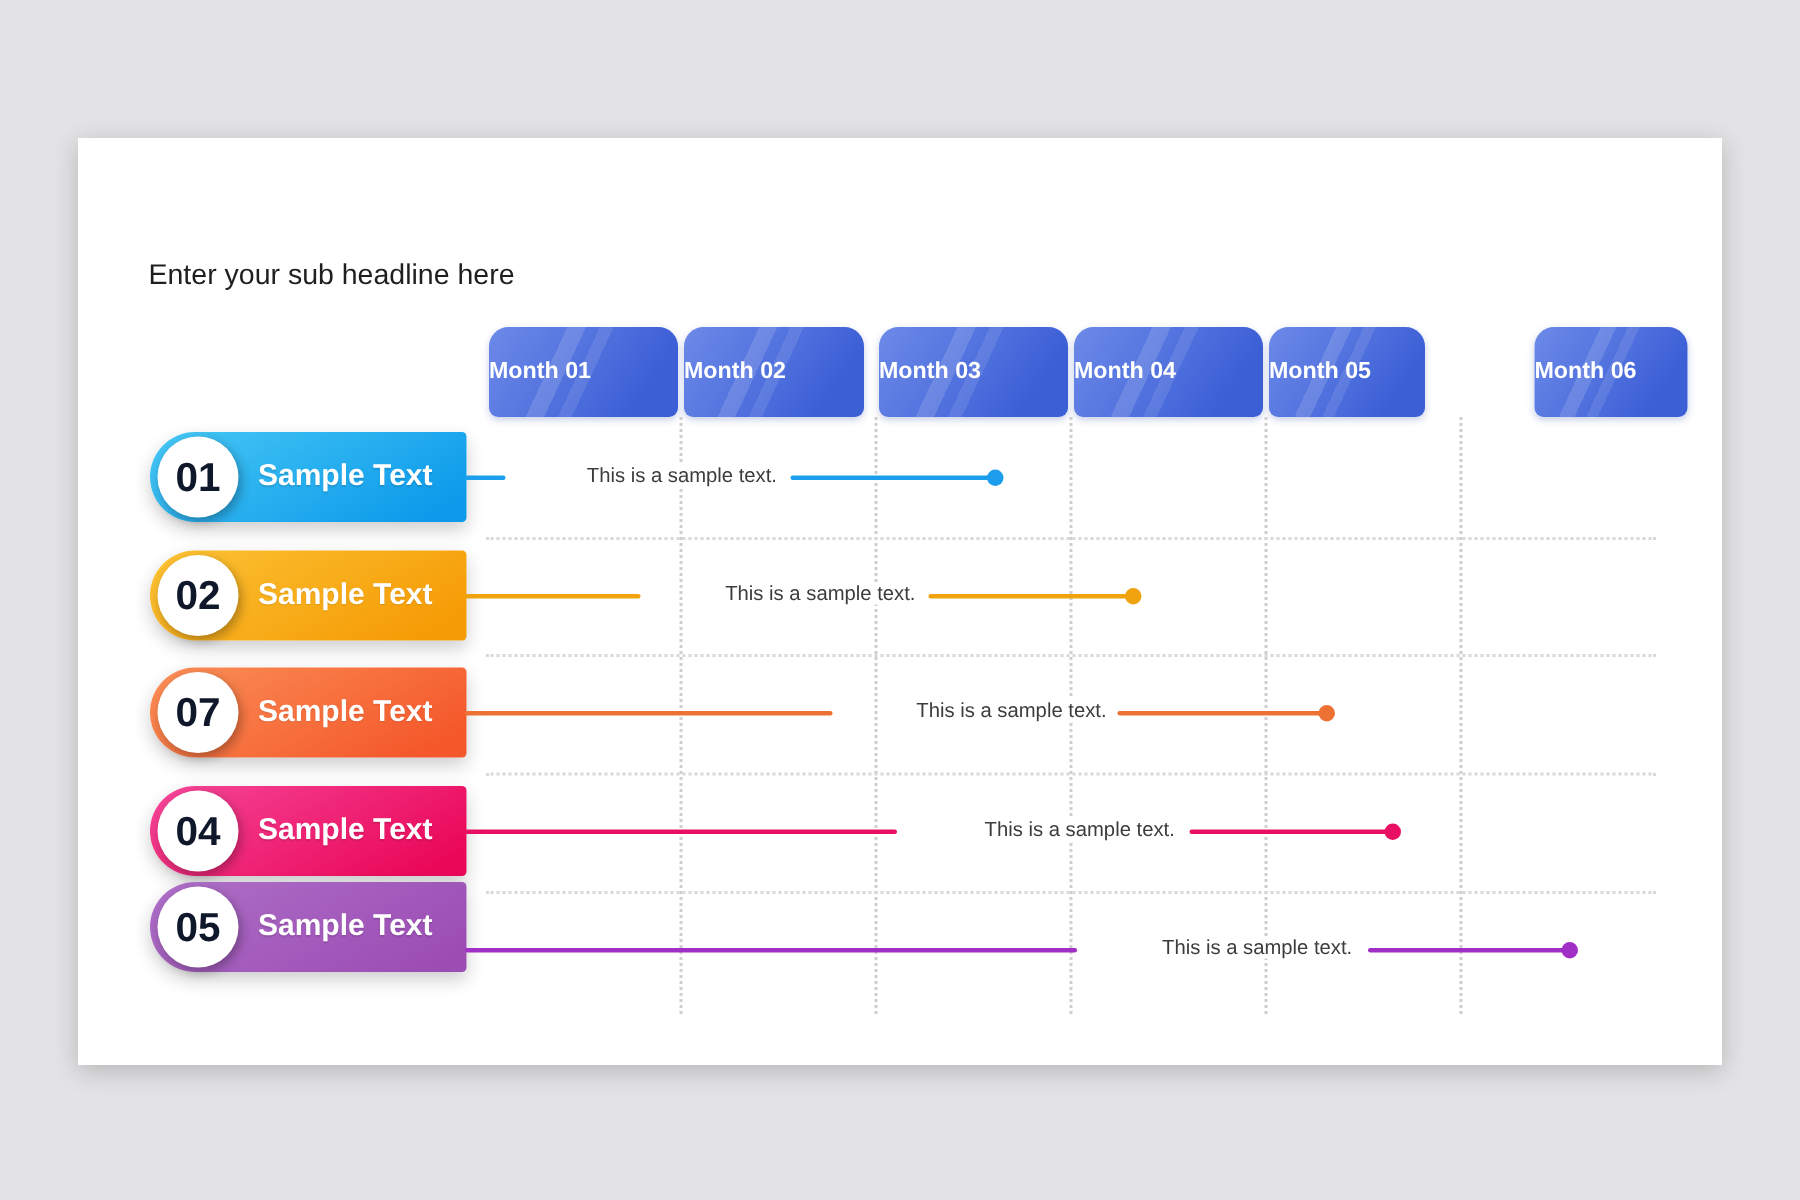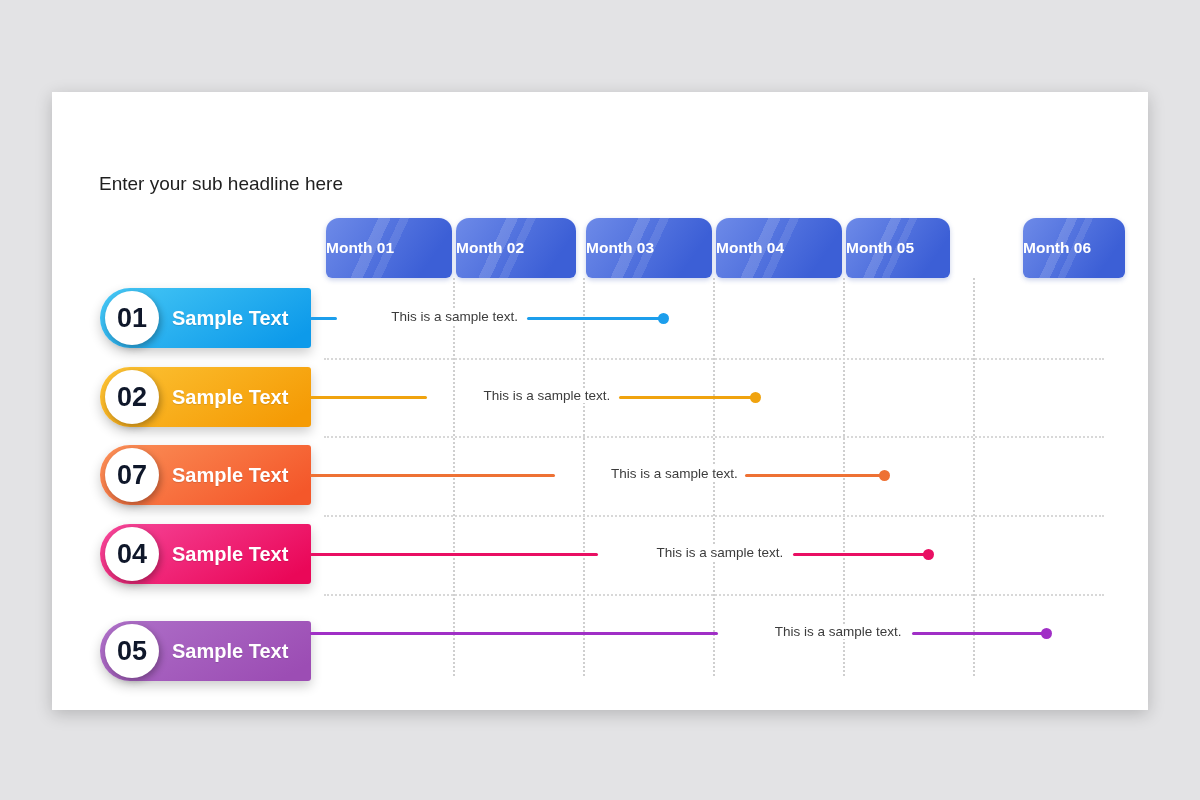--- a/index.html
+++ b/index.html
@@ -135,21 +135,21 @@
         <div class="pill" style="left: 48px; top: 432px; background: linear-gradient(150deg, rgb(246, 71, 154) 0%, rgb(234, 7, 88) 90%);">
           <div class="pill-circle">
             <span>04</span>
           </div>
           <span class="pill-label">Sample Text</span>
         </div>
         <div class="tline" style="left: 258px; top: 460.5px; width: 288.3px; background: rgb(233, 15, 99);"></div>
         <div class="note" style="left: 643.8px; top: 453px;">This is a sample text.</div>
         <div class="tline" style="left: 741.3px; top: 460.5px; width: 135.2px; background: rgb(233, 15, 99);"></div>
         <div class="dot" style="left: 871px; top: 456.5px; background: rgb(233, 15, 99);"></div>
-        <div class="pill" style="left: 48px; top: 529px; background: linear-gradient(150deg, rgb(174, 112, 200) 0%, rgb(156, 77, 180) 90%); text-align: right;">
+        <div class="pill" style="left: 48px; top: 496px; background: linear-gradient(150deg, rgb(174, 112, 200) 0%, rgb(156, 77, 180) 90%); text-align: right;">
           <div class="pill-circle">
             <span>05</span>
           </div>
           <span class="pill-label">Sample Text</span>
         </div>
         <div class="tline" style="left: 258px; top: 539.5px; width: 407.9px; background: rgb(160, 47, 198);"></div>
         <div class="note" style="left: 762.1px; top: 532px;">This is a sample text.</div>
         <div class="tline" style="left: 859.6px; top: 539.5px; width: 135.2px; background: rgb(160, 47, 198);"></div>
         <div class="dot" style="left: 989.3px; top: 535.5px; background: rgb(160, 47, 198);"></div>
       </div>

